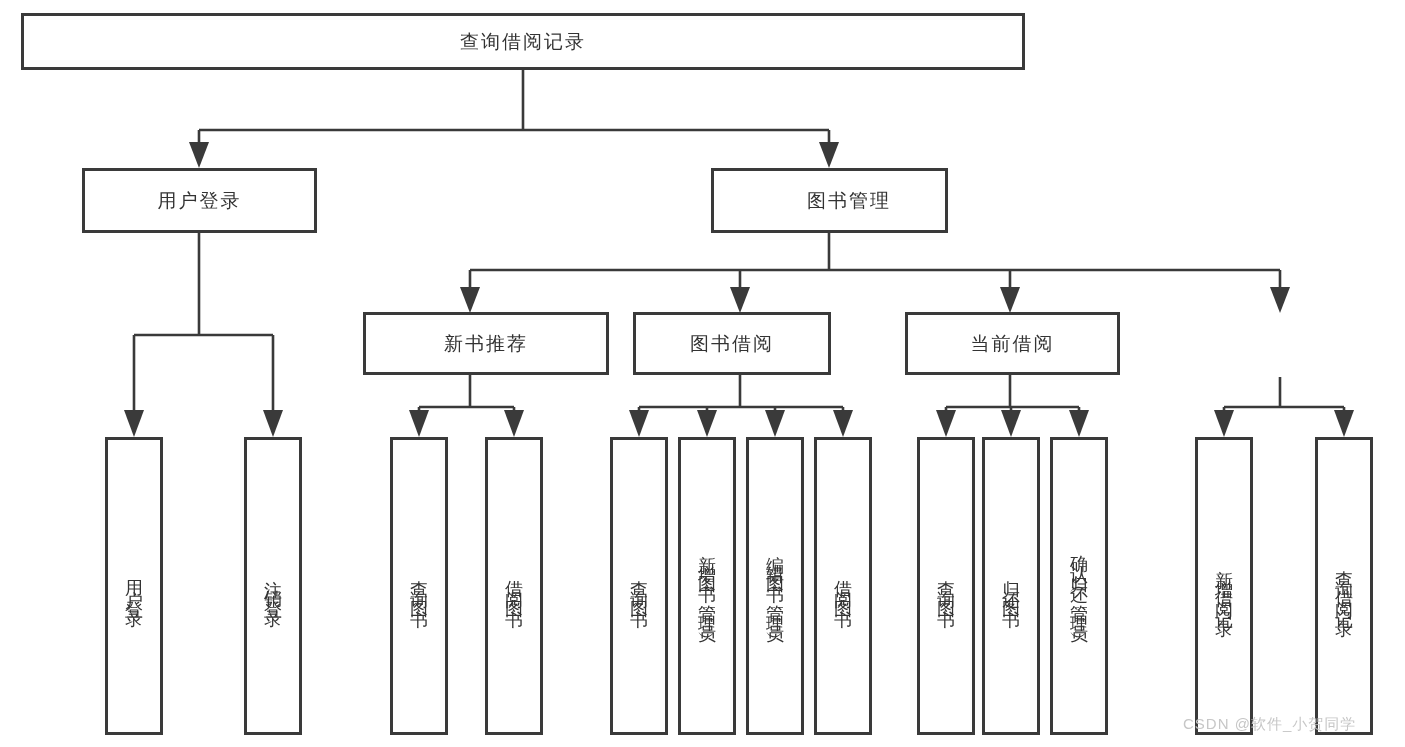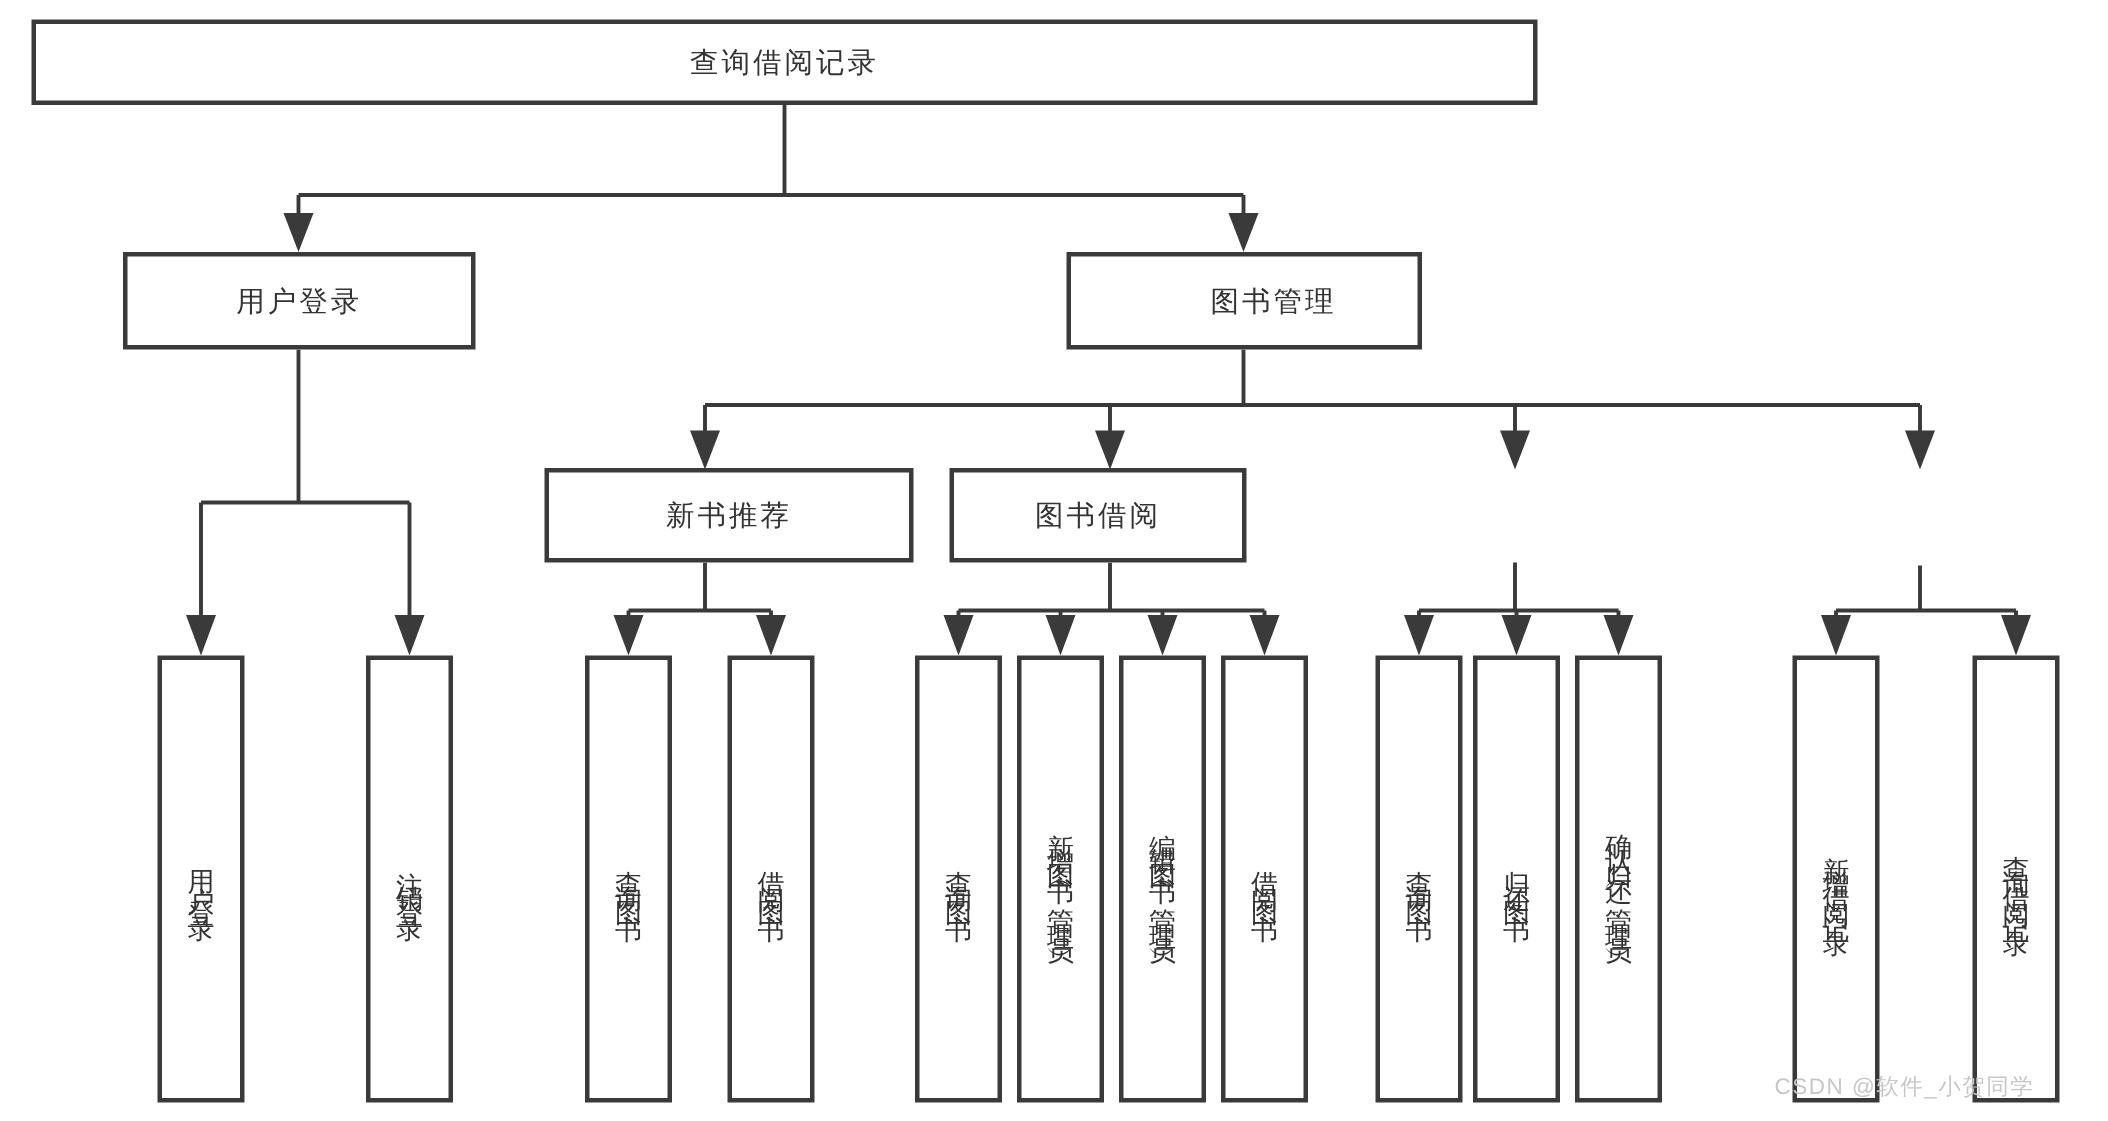--- a/index.html
+++ b/index.html
@@ -96,20 +96,23 @@
   <div class="box" style="left:711px;top:168px;width:237px;height:65px;padding-left:39px;">
     <span class="hlabel">图书管理</span>
   </div>
 
   <div class="box" style="left:363px;top:312px;width:246px;height:63px;">
     <span class="hlabel">新书推荐</span>
   </div>
   <div class="box" style="left:633px;top:312px;width:198px;height:63px;">
     <span class="hlabel">图书借阅</span>
   </div>
+  <div class="box" style="left:905px;top:312px;width:215px;height:63px;">
+    <span class="hlabel">当前借阅</span>
+  </div>
 
   <div class="box" style="left:105px;top:437px;width:58px;height:298px;">
     <span class="vlabel">用户登录</span>
   </div>
   <div class="box" style="left:244px;top:437px;width:58px;height:298px;">
     <span class="vlabel">注销登录</span>
   </div>
 
   <div class="box" style="left:390px;top:437px;width:58px;height:298px;">
     <span class="vlabel">查询图书</span>

